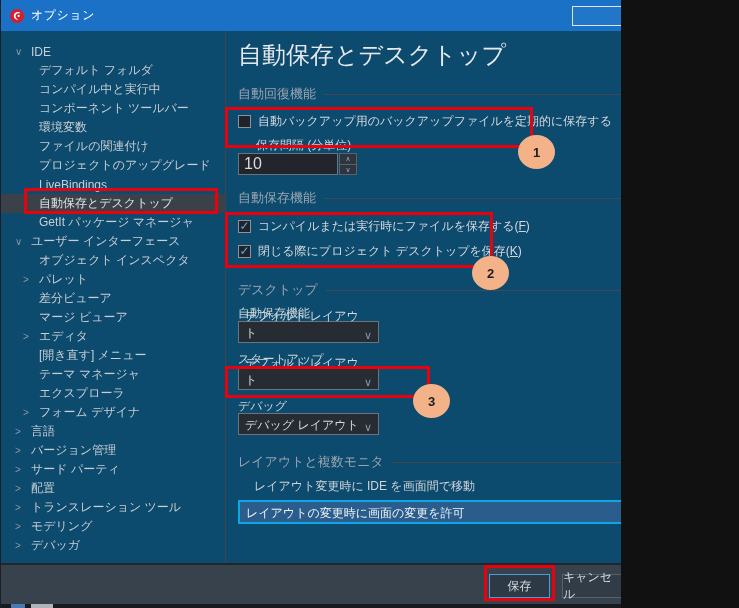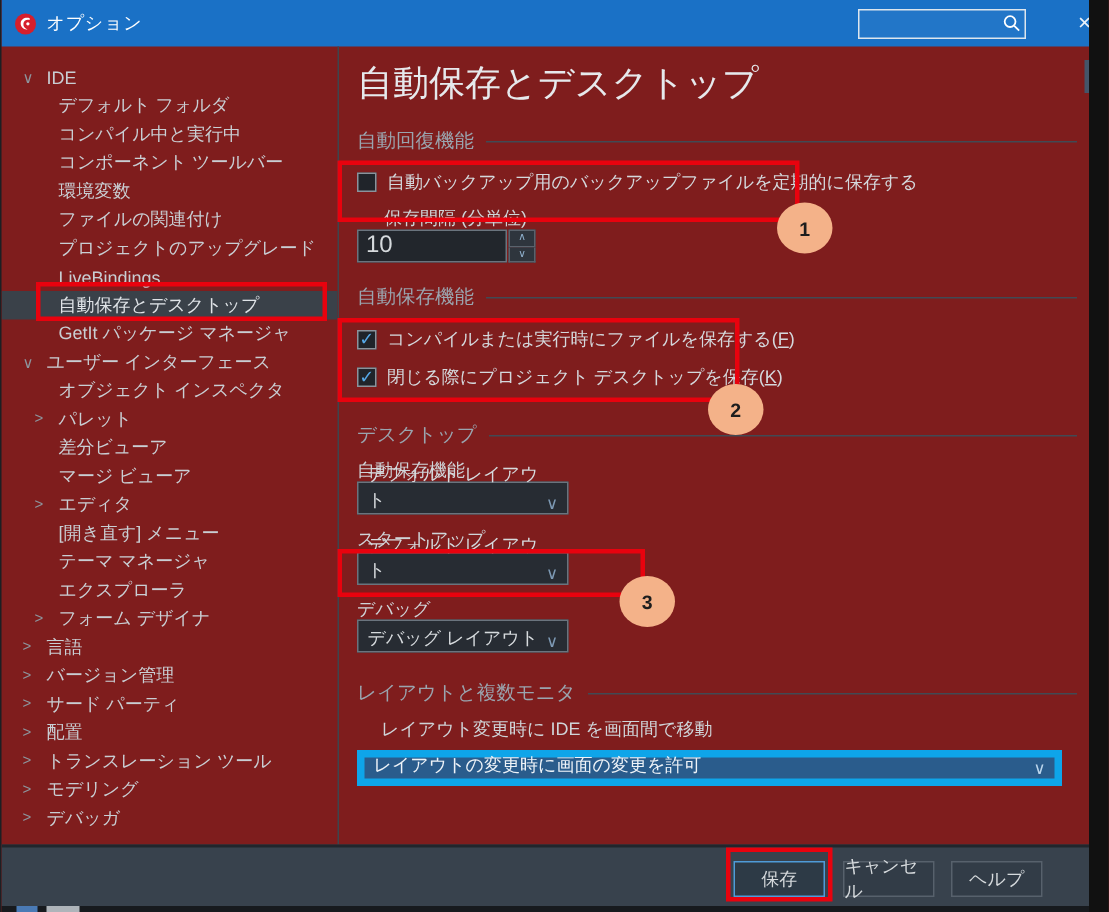--- a/index.html
+++ b/index.html
@@ -1,20 +1,20 @@
 <!DOCTYPE html>
 <html><head>
 <meta charset="utf-8">
 <style>
   * { margin:0; padding:0; box-sizing:border-box; }
   html,body { background:#111; }
   .window {
-    position:relative; width:726px; height:608px;
+    position:relative; width:621px; height:608px;
     font-family:"Liberation Sans", sans-serif;
-    background:#7f1d1d; overflow:hidden;
+    background:#0c4a6e; overflow:hidden;
     border-left:1px solid #1c1f23;
   }
   
   .titlebar {
     position:absolute; left:0; top:0; width:739px; height:31px;
     background:#1a71c6; display:flex; align-items:center;
     color:#fff; font-size:12px;
   }
   .app-icon { width:16px; height:16px; margin:0 6px 0 8px; flex:none; }
   .title-text { flex:1; letter-spacing:.5px; }
@@ -75,21 +75,21 @@
     font-size:7px; line-height:9px; text-align:center; cursor:default;
   }
   .spin-btn + .spin-btn { border-top:none; }
   .dropdown {
     position:absolute; left:12px; width:141px; height:22px;
     background:#272c33; border:1px solid #6a747e; display:flex; align-items:flex-end;
     font-size:12px; color:#d6dadd; padding-left:6px; cursor:default;
   }
   .dropdown .dd-chevron { margin-left:auto; margin-right:6px; color:#7d99b4; font-size:11px; }
   .dropdown.focused {
-    width:470px; height:24px; background:#2a5c8c; border:5px solid #0ea5e9; color:#eef3f8;
+    width:470px; height:24px; background:#2a5c8c; border:2px solid #0ea5e9; color:#eef3f8;
   }
   .dropdown.focused .dd-chevron { color:#bcd6ec; }
   
   .bottombar {
     position:absolute; left:0; top:563px; width:739px; height:41px;
     background:#38424d; border-top:2px solid #21262c;
     display:flex; align-items:center;
   }
   .btn {
     position:absolute; top:9px; width:61px; height:24px;

